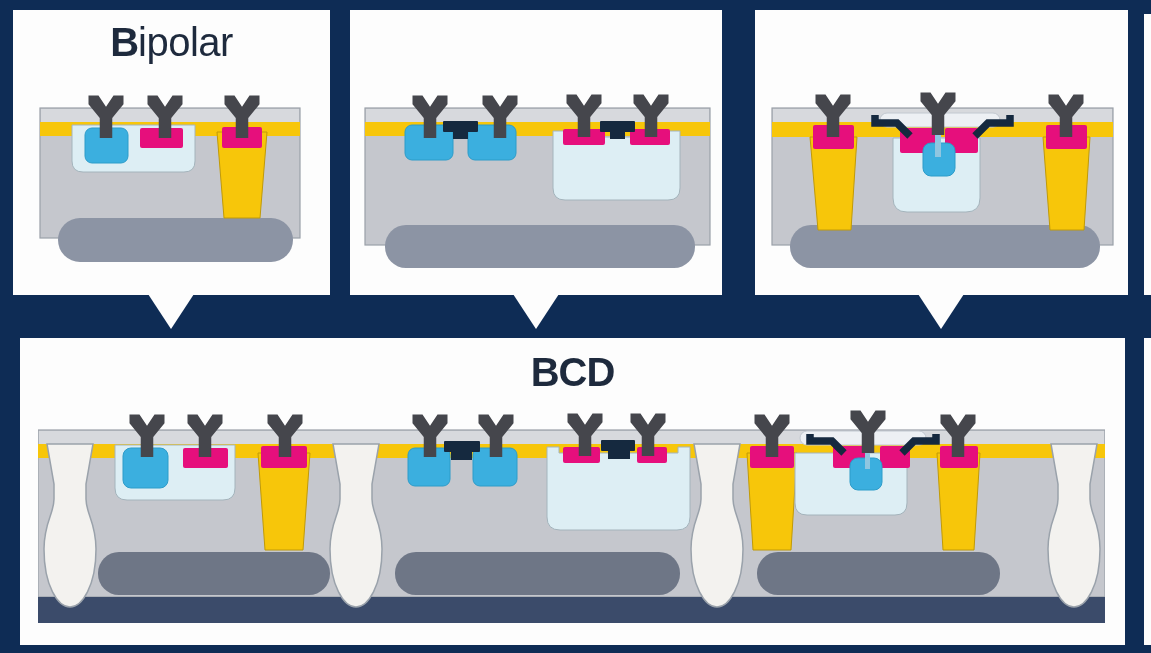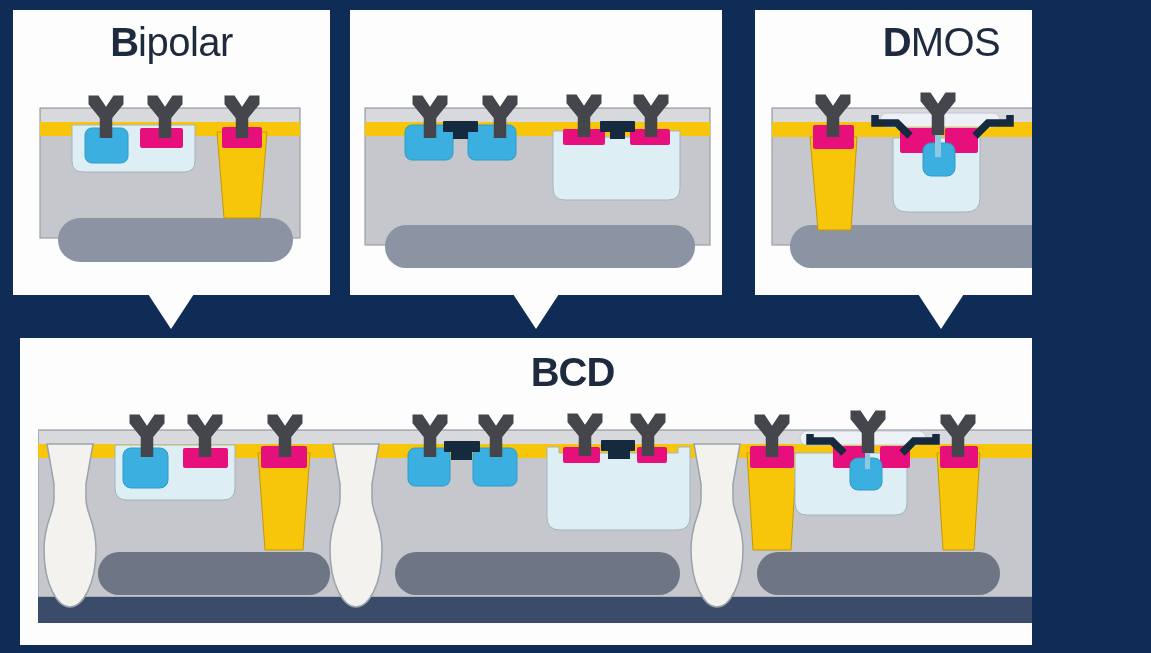--- a/index.html
+++ b/index.html
@@ -2,21 +2,21 @@
 <html style="--navy: #0e2c55; --card: #fdfdfd; --title: #1e2a3d; --epi: #c5c7cd; --band: #d7d9dd; --oxide: #f7c60a; --pale: #ddeef4; --cyan: #3bafdf; --magenta: #e60f7c; --gate: #15293f; --contact: #45464c; --buried-top: #8c94a4; --buried-bcd: #6e7686; --substrate: #3b4b6a; --trench: #f3f2ef;"><head>
 <meta charset="utf-8">
 <style>
   :root{
     --navy:#0e2c55; --card:#fdfdfd; --title:#1e2a3d;
     --epi:#c5c7cd; --band:#d7d9dd; --oxide:#f7c60a; --pale:#ddeef4;
     --cyan:#3bafdf; --magenta:#e60f7c; --gate:#15293f; --contact:#45464c;
     --buried-top:#8c94a4; --buried-bcd:#6e7686; --substrate:#3b4b6a; --trench:#f3f2ef;
   }
   html,body{margin:0;padding:0;background:var(--navy);}
-  #screen{position:relative;width:1032px;height:653px;background:var(--navy);overflow:hidden;
+  #screen{position:relative;width:1151px;height:653px;background:var(--navy);overflow:hidden;
           font-family:"Liberation Sans",sans-serif;}
   .card{position:absolute;background:var(--card);}
   .ptitle{position:absolute;top:10px;left:0;right:0;text-align:center;
           font-weight:700;font-size:40px;color:var(--title);letter-spacing:-1px;line-height:1.1;}
   .ptitle .rest{font-weight:400;letter-spacing:-0.5px;}
   .notch{position:absolute;width:46px;height:35px;background:var(--card);
          clip-path:polygon(0 0,100% 0,50% 100%);}
   .xsec{position:absolute;}
   .sliver{position:absolute;background:var(--card);}
   
@@ -91,21 +91,20 @@
       <rect class="f-btop" x="35" y="140" width="310" height="43" rx="21"></rect>
       <use href="#ct" transform="translate(80,53) scale(1.25)"></use>
       <use href="#ct" transform="translate(150,53) scale(1.25)"></use>
       <use href="#ct" transform="translate(234,52) scale(1.25)"></use>
       <use href="#ct" transform="translate(301,52) scale(1.25)"></use>
     </svg>
   </div>
   <div class="notch" style="left:513px;top:294px"></div>
 
   <div class="card" style="left:755px;top:10px;width:373px;height:285px">
-    <div class="ptitle"><span class="lead">D</span><span class="rest">MOS</span></div>
     <svg class="xsec" style="left:2px;top:75px" width="371" height="185" viewBox="0 0 371 185">
       <rect class="f-epi" x="15" y="23" width="341" height="137"></rect>
       <rect class="f-band" x="16" y="24" width="339" height="13"></rect>
       <rect class="f-yellow" x="15" y="37" width="341" height="15"></rect>
       <rect class="f-bulge" x="123" y="28" width="120" height="14" rx="7"></rect>
       <g>
         <path class="f-pale" d="M136,53 L223,53 L223,113 Q223,127 209,127 L150,127 Q136,127 136,113 Z"></path>
         <rect class="f-mag" x="143" y="43" width="38" height="25" rx="2"></rect>
         <rect class="f-mag" x="188" y="43" width="33" height="25" rx="2"></rect>
         <rect class="f-cyan" x="166" y="58" width="32" height="33" rx="8"></rect>

